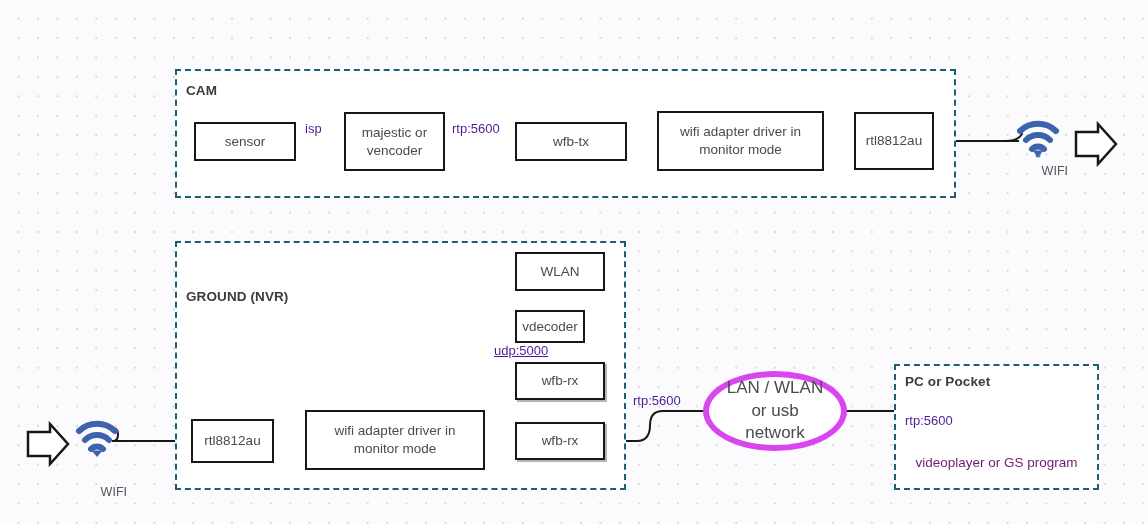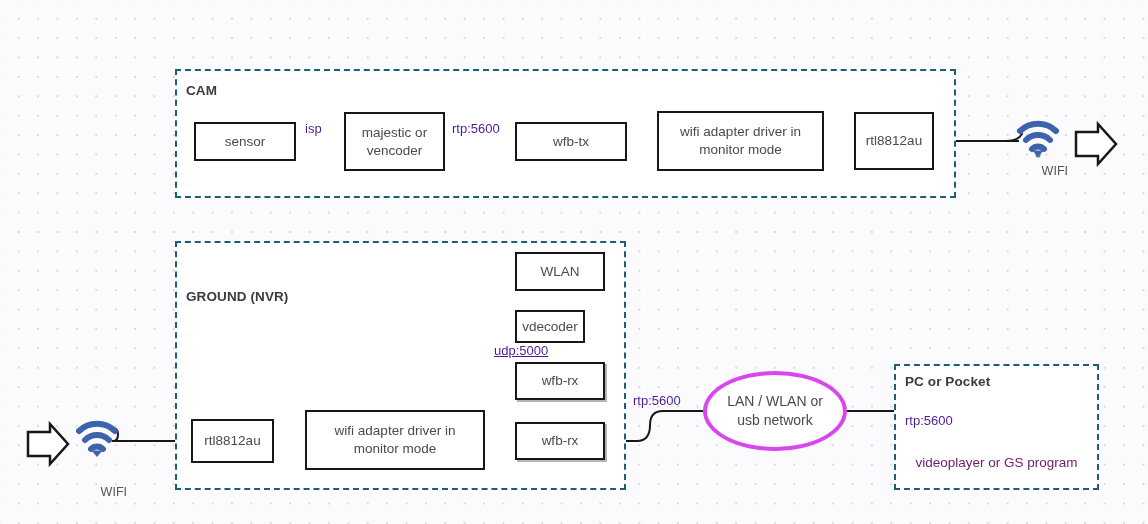--- a/index.html
+++ b/index.html
@@ -61,28 +61,28 @@
     color: #4a4a4f;
     line-height: 1.33;
     padding: 2px 4px;
   }
   .node.shadow {
     box-shadow: 2px 2px 0 0 rgba(120,120,128,0.55);
   }
   .ellipse {
     position: absolute;
     box-sizing: border-box;
-    border: 4px solid #d946ef;
+    border: 6px solid #d946ef;
     border-radius: 50%;
     background: #ffffff;
     display: flex;
     align-items: center;
     justify-content: center;
     text-align: center;
-    font-size: 14px;
+    font-size: 17px;
     color: #4a4a4f;
     line-height: 1.35;
   }
   .edge-label {
     position: absolute;
     font-size: 13px;
     color: #4c1d95;
     background: transparent;
     white-space: nowrap;
   }

